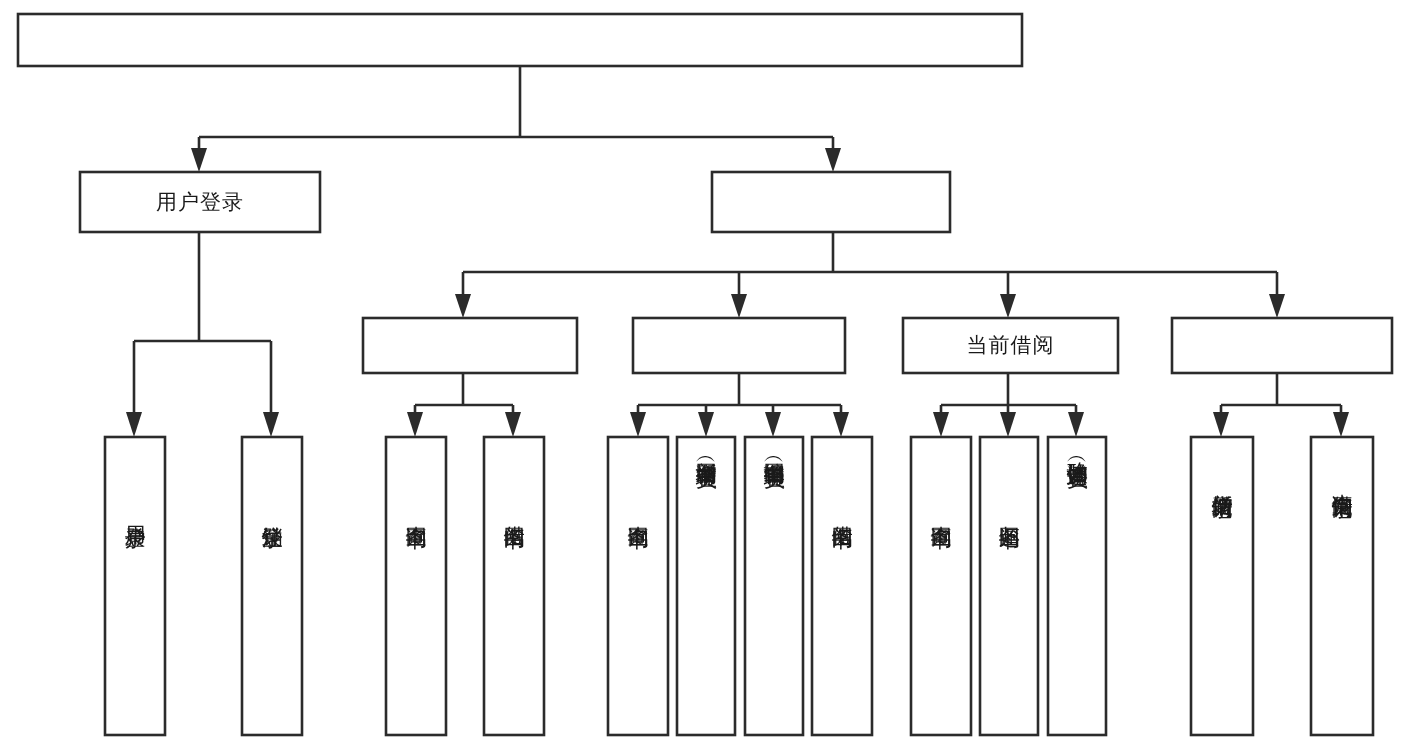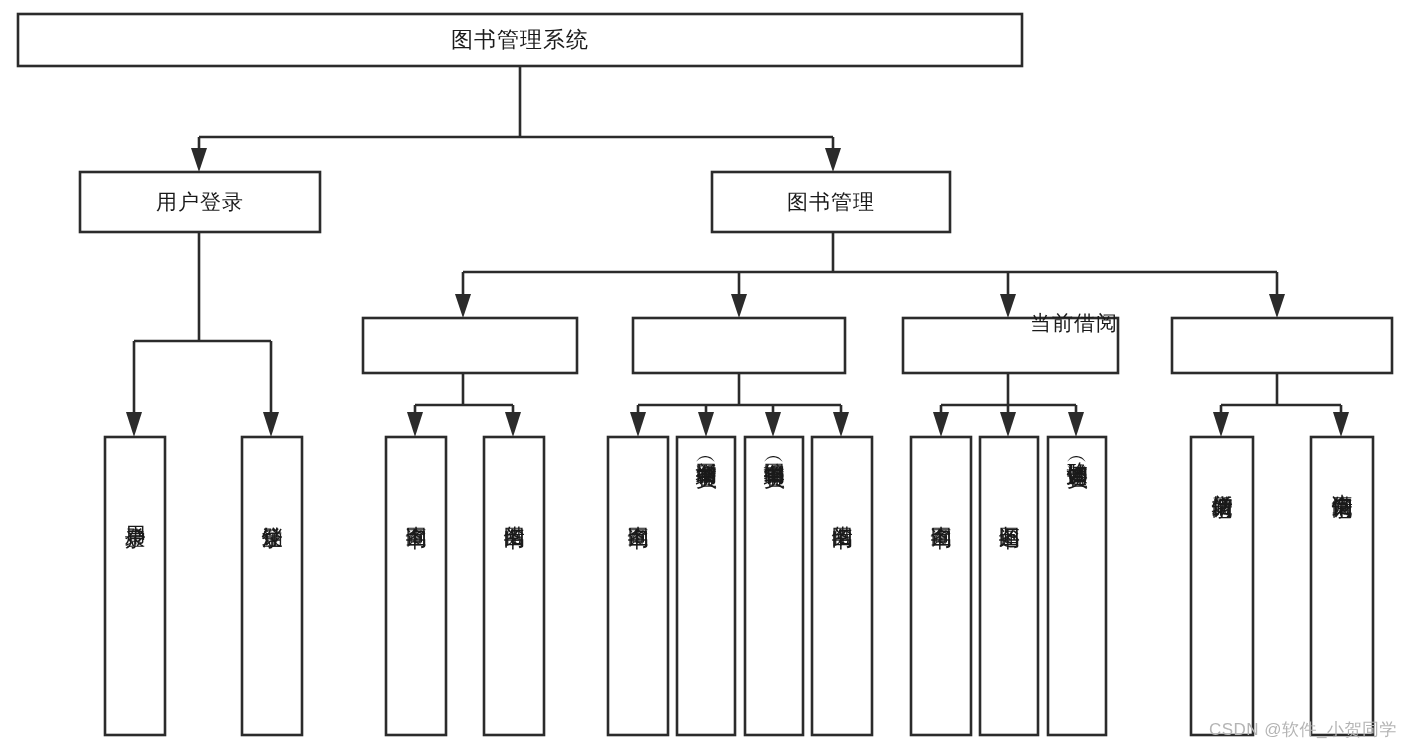--- a/index.html
+++ b/index.html
@@ -183,32 +183,26 @@
     <rect class="node-box" x="677" y="437" width="58" height="298"></rect>
     <rect class="node-box" x="745" y="437" width="58" height="298"></rect>
     <rect class="node-box" x="812" y="437" width="60" height="298"></rect>
     <rect class="node-box" x="911" y="437" width="60" height="298"></rect>
     <rect class="node-box" x="980" y="437" width="58" height="298"></rect>
     <rect class="node-box" x="1048" y="437" width="58" height="298"></rect>
     <rect class="node-box" x="1191" y="437" width="62" height="298"></rect>
     <rect class="node-box" x="1311" y="437" width="62" height="298"></rect>
   </svg>
 
-  <div class="hlabel-wrap" style="left:18px; top:14px; width:1004px; height:52px;">
-    <span class="hlabel-text title-label-text">图书管理系统</span>
-  </div>
 
   <div class="hlabel-wrap" style="left:80px; top:172px; width:240px; height:60px;">
     <span class="hlabel-text">用户登录</span>
   </div>
-  <div class="hlabel-wrap" style="left:712px; top:172px; width:238px; height:60px;">
-    <span class="hlabel-text">图书管理</span>
-  </div>
-
-  <div class="hlabel-wrap" style="left:903px; top:302px; width:215px; height:42px;justify-content:flex-end;">
+
+  <div class="hlabel-wrap" style="left:903px; top:324px; width:215px; height:42px;">
     <span class="hlabel-text">当前借阅</span>
   </div>
 
   <div class="vlabel-wrap" style="left:105px; top:437px; width:60px; height:298px; padding-top:72px;">
     <span class="vlabel-text">用户登录</span>
   </div>
   <div class="vlabel-wrap" style="left:242px; top:437px; width:60px; height:298px; padding-top:72px;">
     <span class="vlabel-text">注销登录</span>
   </div>
   <div class="vlabel-wrap" style="left:386px; top:437px; width:60px; height:298px; padding-top:72px;">
@@ -238,15 +232,14 @@
   <div class="vlabel-wrap" style="left:1048px; top:437px; width:58px; height:298px; padding-top:8px;">
     <span class="vlabel-text">确认归还（管理员）</span>
   </div>
   <div class="vlabel-wrap" style="left:1191px; top:437px; width:62px; height:298px; padding-top:40px;">
     <span class="vlabel-text">新增借阅记录</span>
   </div>
   <div class="vlabel-wrap" style="left:1311px; top:437px; width:62px; height:298px; padding-top:40px;">
     <span class="vlabel-text">查询借阅记录</span>
   </div>
 
-  <div class="watermark">CSDN @软件_小贺同学</div>
 
 </div>
 
 </body></html>

